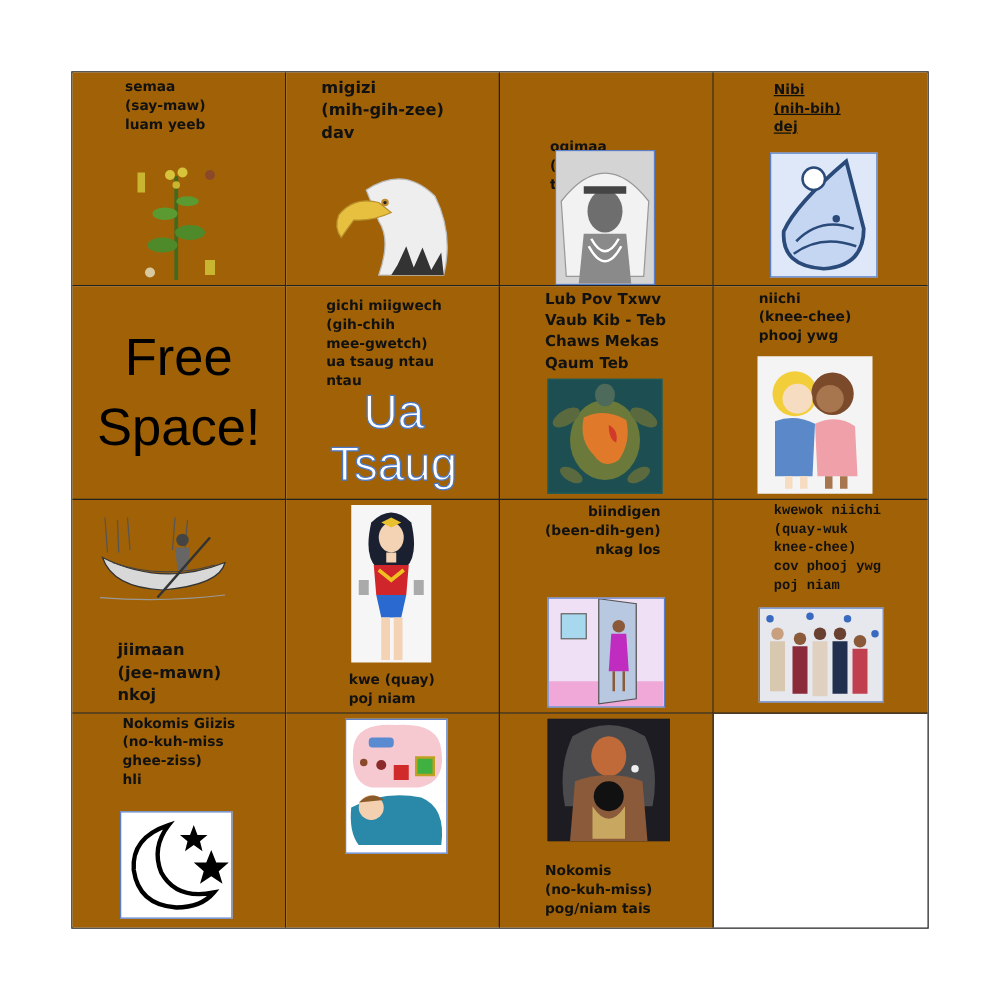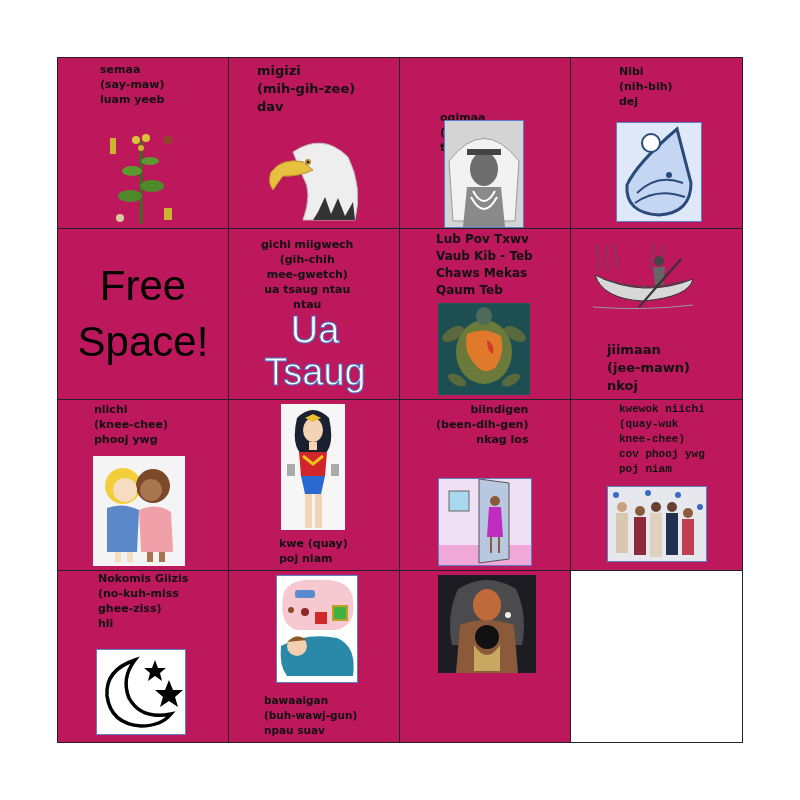--- a/index.html
+++ b/index.html
@@ -1,18 +1,18 @@
 <!DOCTYPE html>
 <html><head>
 <meta charset="utf-8">
 <style>
   html, body { margin:0; padding:0; background:#ffffff; }
   body { width:800px; height:800px; position:relative; overflow:hidden; font-family:"DejaVu Sans", sans-serif; }
   .board { position:absolute; left:57px; top:57px; width:686px; height:686px; border:1.5px solid #222; box-sizing:border-box; display:grid; grid-template-columns:repeat(4,1fr); grid-template-rows:repeat(4,1fr); }
-  .cell { border-right:1.5px solid #222; border-bottom:1.5px solid #222; position:relative; overflow:hidden; background:#be185d; cursor:pointer; }
+  .cell { border-right:1.5px solid #222; border-bottom:1.5px solid #222; position:relative; overflow:hidden; background:#a16207; cursor:pointer; }
   .cell:nth-child(4n){ border-right:none; }
   .cell:nth-child(n+13){ border-bottom:none; }
   .txt { position:absolute; font-weight:bold; color:#111; font-size:11px; line-height:15px; white-space:pre; }
   .txt.big { font-size:13px; line-height:18px; }
   .pic { position:absolute; border:1px solid #5b7fc9; box-sizing:border-box; }
   .free { position:absolute; left:0; top:0; width:100%; height:100%; display:flex; align-items:center; justify-content:center; text-align:center; font-family:"Liberation Sans", sans-serif; font-size:42px; line-height:56px; color:#000; white-space:pre; }
   .outline { position:absolute; font-family:"Liberation Sans", sans-serif; font-size:38px; color:#fff; -webkit-text-stroke:1px #4a78c9; text-align:center; white-space:pre; line-height:42px; }
 </style>
 </head>
 <body>
@@ -67,41 +67,41 @@
         <ellipse cx="39" cy="48" rx="14" ry="17" fill="#6e6e6e"></ellipse>
         <rect x="22" y="28" width="34" height="6" fill="#444"></rect>
         <path d="M22 66 L56 66 L60 106 L18 106 Z" fill="#8a8a8a"></path>
         <path d="M28 70 Q39 90 50 70" stroke="#fff" stroke-width="2" fill="none"></path>
         <path d="M26 76 Q39 100 52 76" stroke="#fff" stroke-width="2" fill="none"></path>
       </svg>
     </div>
   </div>
 
   <div class="cell">
-    <div class="txt" style="left:48px;top:6px;">Nibi
+    <div class="txt" style="left:48px;top:6px;text-decoration:underline;">Nibi
 (nih-bih)
 dej</div>
     <div class="pic" style="left:45px;top:64px;width:86px;height:100px;background:#dfe8f8;">
       <svg width="84" height="98" viewBox="0 0 84 98">
         <path d="M60 6 Q20 40 10 62 Q8 90 42 92 Q74 90 74 60 Z" fill="#c5d6f2" stroke="#2a4a7a" stroke-width="3"></path>
         <circle cx="34" cy="20" r="9" fill="#fff" stroke="#2a4a7a" stroke-width="2"></circle>
         <path d="M20 70 Q40 50 66 60" stroke="#2a4a7a" stroke-width="2" fill="none"></path>
         <path d="M18 80 Q40 64 68 74" stroke="#2a4a7a" stroke-width="2" fill="none"></path>
         <circle cx="52" cy="52" r="3" fill="#2a4a7a"></circle>
       </svg>
     </div>
   </div>
 
   <div class="cell">
     <div class="free">Free
 Space!</div>
   </div>
 
   <div class="cell">
-    <div class="txt" style="left:32px;top:8px;text-align:center;">gichi miigwech
+    <div class="txt" style="left:32px;top:8px;">gichi miigwech
 (gih-chih
 mee-gwetch)
 ua tsaug ntau
 ntau</div>
     <div class="outline" style="left:0;width:172px;top:80px;">Ua
 Tsaug</div>
   </div>
 
   <div class="cell">
     <div class="txt" style="left:36px;top:2px;font-size:12px;line-height:17px;">Lub Pov Txwv
@@ -117,60 +117,60 @@
         <ellipse cx="76" cy="30" rx="12" ry="6" fill="#5a6a3e" transform="rotate(30 76 30)"></ellipse>
         <ellipse cx="18" cy="76" rx="10" ry="5" fill="#5a6a3e" transform="rotate(30 18 76)"></ellipse>
         <ellipse cx="72" cy="76" rx="10" ry="5" fill="#5a6a3e" transform="rotate(-30 72 76)"></ellipse>
         <path d="M28 30 Q45 22 62 32 Q66 50 56 64 Q44 72 36 60 Q24 48 28 30 Z" fill="#e07a2a"></path>
         <path d="M48 36 Q56 40 54 50 Q48 48 48 36 Z" fill="#d03a2a"></path>
       </svg>
     </div>
   </div>
 
   <div class="cell">
+    <div class="txt" style="left:36px;top:2px;">niichi
+(knee-chee)
+phooj ywg</div>
+    <div style="position:absolute;left:35px;top:56px;width:92px;height:110px;background:#f4f4f4;">
+      <svg width="92" height="110" viewBox="0 0 92 110">
+        <circle cx="30" cy="30" r="18" fill="#f2cf3a"></circle>
+        <circle cx="60" cy="30" r="17" fill="#7a4a2a"></circle>
+        <circle cx="32" cy="34" r="12" fill="#f6dcc0"></circle>
+        <circle cx="58" cy="34" r="11" fill="#a8764e"></circle>
+        <path d="M14 52 Q30 46 46 54 L44 96 L14 96 Z" fill="#5a88c8"></path>
+        <path d="M46 54 Q64 46 78 56 L80 96 L48 96 Z" fill="#f0a0a8"></path>
+        <rect x="22" y="96" width="6" height="10" fill="#f6dcc0"></rect>
+          <rect x="34" y="96" width="6" height="10" fill="#f6dcc0"></rect>
+        <rect x="54" y="96" width="6" height="10" fill="#a8764e"></rect>
+          <rect x="66" y="96" width="6" height="10" fill="#a8764e"></rect>
+      </svg>
+    </div>
+  </div>
+
+  <div class="cell">
     <div style="position:absolute;left:22px;top:12px;width:102px;height:70px;">
       <svg width="102" height="70" viewBox="0 0 102 70">
         <g stroke="#555" stroke-width="1">
           <line x1="4" y1="2" x2="6" y2="30"></line>
             <line x1="14" y1="4" x2="15" y2="30"></line>
             <line x1="22" y1="2" x2="24" y2="28"></line>
             <line x1="60" y1="2" x2="58" y2="28"></line>
             <line x1="70" y1="4" x2="68" y2="26"></line>
         </g>
         <path d="M2 34 Q50 58 100 38 Q96 56 50 60 Q10 58 2 34 Z" fill="#d8d8d8" stroke="#333"></path>
         <path d="M10 38 Q50 52 92 40" stroke="#444" fill="none"></path>
         <circle cx="66" cy="20" r="5" fill="#444"></circle>
         <path d="M60 26 L72 26 L70 44 L62 44 Z" fill="#666"></path>
         <line x1="88" y1="18" x2="46" y2="66" stroke="#333" stroke-width="2"></line>
         <path d="M0 66 Q50 70 100 64" stroke="#999" fill="none"></path>
       </svg>
     </div>
     <div class="txt big" style="left:36px;top:112px;">jiimaan
 (jee-mawn)
 nkoj</div>
-  </div>
-
-  <div class="cell">
-    <div class="txt" style="left:36px;top:2px;">niichi
-(knee-chee)
-phooj ywg</div>
-    <div style="position:absolute;left:35px;top:56px;width:92px;height:110px;background:#f4f4f4;">
-      <svg width="92" height="110" viewBox="0 0 92 110">
-        <circle cx="30" cy="30" r="18" fill="#f2cf3a"></circle>
-        <circle cx="60" cy="30" r="17" fill="#7a4a2a"></circle>
-        <circle cx="32" cy="34" r="12" fill="#f6dcc0"></circle>
-        <circle cx="58" cy="34" r="11" fill="#a8764e"></circle>
-        <path d="M14 52 Q30 46 46 54 L44 96 L14 96 Z" fill="#5a88c8"></path>
-        <path d="M46 54 Q64 46 78 56 L80 96 L48 96 Z" fill="#f0a0a8"></path>
-        <rect x="22" y="96" width="6" height="10" fill="#f6dcc0"></rect>
-          <rect x="34" y="96" width="6" height="10" fill="#f6dcc0"></rect>
-        <rect x="54" y="96" width="6" height="10" fill="#a8764e"></rect>
-          <rect x="66" y="96" width="6" height="10" fill="#a8764e"></rect>
-      </svg>
-    </div>
   </div>
 
   <div class="cell">
     <div style="position:absolute;left:52px;top:4px;width:64px;height:126px;background:#f6f6f6;">
       <svg width="64" height="126" viewBox="0 0 64 126">
         <path d="M16 14 Q32 -2 48 14 Q54 40 44 50 L20 50 Q10 40 16 14 Z" fill="#1a2030"></path>
         <ellipse cx="32" cy="26" rx="10" ry="12" fill="#f4d2b4"></ellipse>
         <path d="M24 14 L32 10 L40 14 L32 18 Z" fill="#e8c030"></path>
         <rect x="28" y="38" width="8" height="8" fill="#f4d2b4"></rect>
         <path d="M18 48 L46 48 L44 72 L20 72 Z" fill="#d0252a"></path>
@@ -257,32 +257,32 @@
         <rect x="18" y="14" width="20" height="8" rx="3" fill="#5a8ad0"></rect>
         <rect x="56" y="30" width="14" height="14" fill="#40b040" stroke="#c0a020" stroke-width="2"></rect>
         <rect x="38" y="36" width="12" height="12" fill="#d02a2a"></rect>
         <circle cx="14" cy="34" r="3" fill="#8a4a2a"></circle>
           <circle cx="28" cy="36" r="4" fill="#8a2a2a"></circle>
         <path d="M4 70 Q30 56 60 62 Q80 70 76 100 L10 100 Q2 90 4 70 Z" fill="#2a88a8"></path>
         <circle cx="20" cy="70" r="10" fill="#f2d0b0"></circle>
         <path d="M10 66 Q20 56 30 64" fill="#8a5a2a"></path>
       </svg>
     </div>
-    <div class="txt" style="left:35px;top:122px;font-size:10.5px;line-height:15px;">bawaaigan
-(buh-wawj-gun)
-npau suav</div>
   </div>
 
   <div class="cell">
     <div style="position:absolute;left:38px;top:4px;width:98px;height:98px;background:#1a1a1e;">
       <svg width="98" height="98" viewBox="0 0 98 98">
         <rect width="98" height="98" fill="#1c1c22"></rect>
         <path d="M20 14 Q49 -4 78 14 Q90 40 84 70 L14 70 Q8 40 20 14 Z" fill="#6a6a6a" opacity="0.6"></path>
         <ellipse cx="49" cy="30" rx="14" ry="16" fill="#c06a3a"></ellipse>
         <path d="M22 50 Q49 40 76 50 L80 98 L18 98 Z" fill="#8a5a3a"></path>
         <circle cx="49" cy="62" r="12" fill="#111"></circle>
         <path d="M36 70 Q49 90 62 70 L62 96 L36 96 Z" fill="#c8a860"></path>
         <circle cx="70" cy="40" r="3" fill="#eee"></circle>
       </svg>
     </div>
+    <div class="txt" style="left:36px;top:118px;">Nokomis
+(no-kuh-miss)
+pog/niam tais</div>
   </div>
 
 </div>
 
 </body></html>

